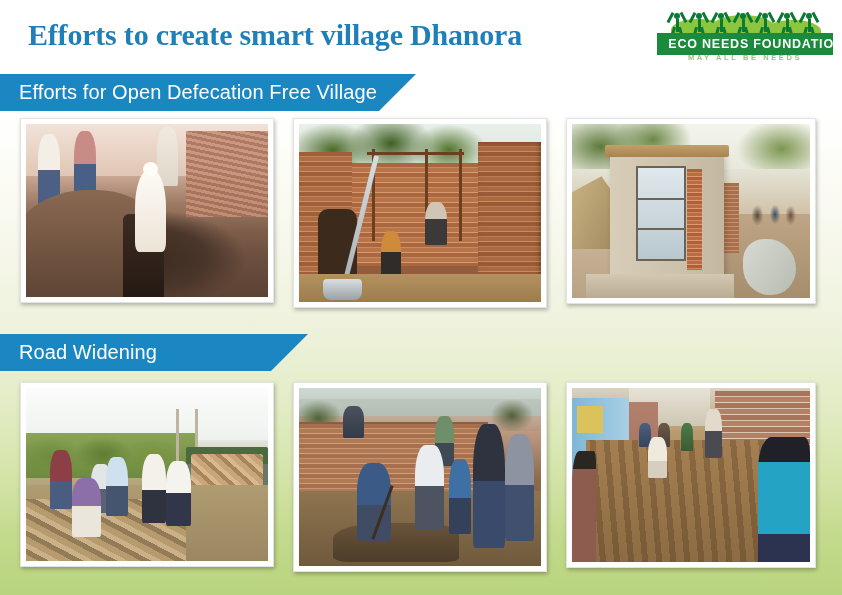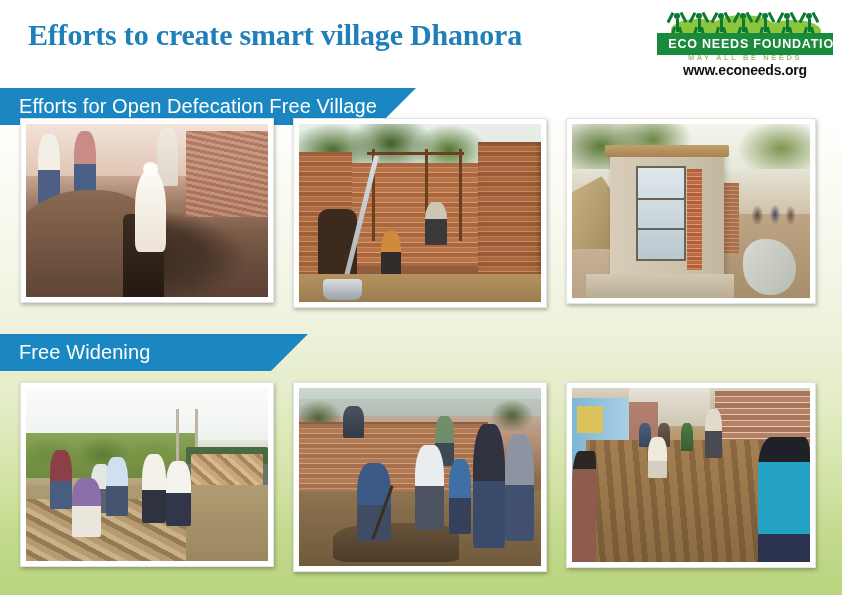--- a/index.html
+++ b/index.html
@@ -78,21 +78,21 @@
   .band .band-shape{
     position:absolute;left:0;top:0;height:37px;width:100%;
     background:#1a87c3;
     clip-path:polygon(0 0, 100% 0, calc(100% - 37px) 100%, 0 100%);
   }
   .band .band-label{
     position:absolute;left:19px;top:0;height:37px;line-height:37px;
     color:#ffffff;font-size:20px;font-weight:400;white-space:nowrap;
     font-family:"Liberation Sans",sans-serif;letter-spacing:0.1px;
   }
-  #band-odf{top:88px;width:416px;}
+  #band-odf{top:74px;width:416px;}
   #band-road{top:334px;width:308px;}
 
   
   .photo-row{position:absolute;left:0;width:842px;height:190px;}
   #row-odf{top:118px;}
   #row-road{top:382px;}
 
   .frame{
     position:absolute;top:0;background:#ffffff;
     border:1px solid #e3e3e3;
@@ -541,21 +541,20 @@
               <div class="body"></div>
             <div class="leg l"></div>
               <div class="leg r"></div>
           </div>
         </div>
         <div class="logo-bar">
           <span class="logo-bar-text">ECO NEEDS FOUNDATION</span>
         </div>
       </div>
       <div class="logo-tag">MAY ALL BE NEEDS</div>
-      <div class="logo-url">www.econeeds.org</div>
     </div>
   </div>
 
   <div class="band" id="band-odf">
     <div class="band-shape"></div>
     <div class="band-label">Efforts for Open Defecation Free Village</div>
   </div>
 
   <div class="photo-row" id="row-odf">
 
@@ -603,21 +602,21 @@
         <div class="cabin-roof"></div>
         <div class="door"></div>
         <div class="brick-col"></div>
         <div class="plinth"></div>
       </div>
     </div>
   </div>
 
   <div class="band" id="band-road">
     <div class="band-shape"></div>
-    <div class="band-label">Free Widening</div>
+    <div class="band-label">Road Widening</div>
   </div>
 
   <div class="photo-row" id="row-road">
 
     <div class="frame c1">
       <div class="photo ph-stones">
         <div class="sky"></div>
         <div class="grass"></div>
         <div class="bushes"></div>
         <div class="pole a"></div>

